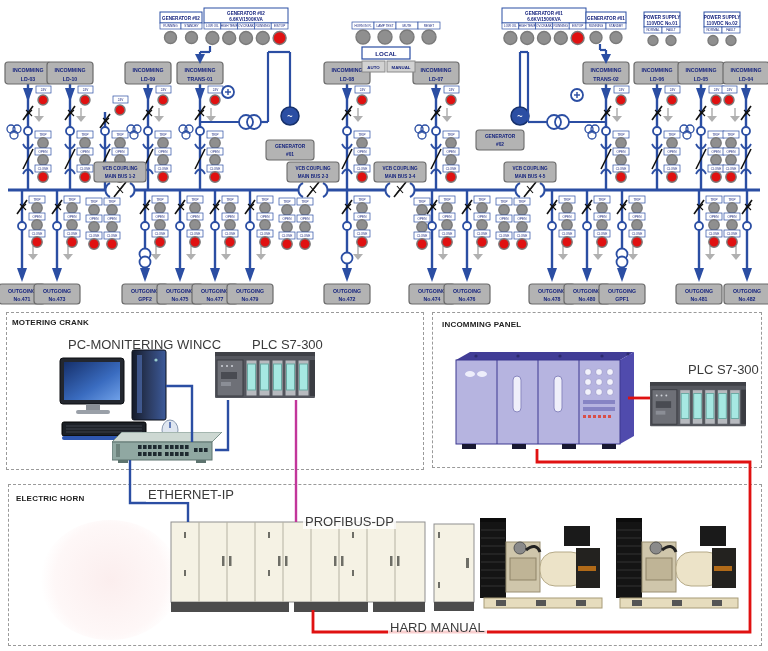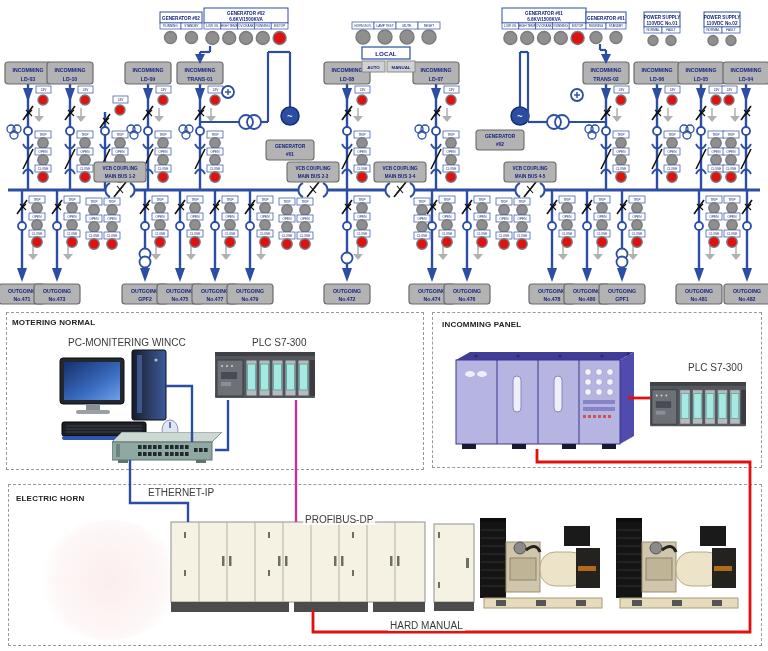--- a/index.html
+++ b/index.html
@@ -2,22 +2,22 @@
 <html><head>
 <meta charset="utf-8">
 <style>
   html,body{margin:0;padding:0;background:#fff;}
   #stage{position:relative;width:768px;height:651px;background:#ffffff;overflow:hidden;
          font-family:"Liberation Sans",sans-serif;}
   svg text{font-family:"Liberation Sans",sans-serif;}
   .abs{position:absolute;}
   .dash{position:absolute;border:1px dashed #9a9a9a;box-sizing:border-box;background:transparent;}
   .sec-title{position:absolute;font-weight:bold;font-size:8px;color:#222;letter-spacing:.2px;}
-  .eq-label{position:absolute;font-size:10px;color:#3a3a3a;}
-  .wire-label{position:absolute;font-size:10px;color:#3a3a3a;background:rgba(255,255,255,.8);padding:0 2px;}
+  .eq-label{position:absolute;font-size:13px;color:#3a3a3a;}
+  .wire-label{position:absolute;font-size:13px;color:#3a3a3a;background:rgba(255,255,255,.8);padding:0 2px;}
   .watermark{position:absolute;left:40px;top:520px;width:140px;height:120px;border-radius:50%;
      background:radial-gradient(circle,#f7d9d9 0%,#fdeeee 60%,rgba(255,255,255,0) 75%);opacity:.45;}
 </style>
 </head>
 <body>
 
 <div id="stage">
 
   <svg id="mimic" class="abs" style="left:0;top:0" width="768" height="312" viewBox="0 0 768 312">
       <g>
@@ -913,21 +913,21 @@
         <line x1="200" y1="52" x2="200" y2="56" stroke="#2b4ea3" stroke-width="2.2"></line>
         <polygon points="195,54 205,54 200,64" fill="#2b4ea3"></polygon>
         <line x1="600" y1="44" x2="600" y2="50" stroke="#2b4ea3" stroke-width="2.2"></line>
         <line x1="600" y1="50" x2="606" y2="50" stroke="#2b4ea3" stroke-width="2.2"></line>
         <line x1="606" y1="50" x2="606" y2="54" stroke="#2b4ea3" stroke-width="2.2"></line>
         <polygon points="601,54 611,54 606,64" fill="#2b4ea3"></polygon>
       </g>
     </svg>
 
   <div class="dash" style="left:6px;top:312px;width:418px;height:158px"></div>
-  <div class="sec-title" style="left:12px;top:318px">MOTERING NORMAL</div>
+  <div class="sec-title" style="left:12px;top:318px">MOTERING CRANK</div>
   <div class="eq-label" style="left:68px;top:337px">PC-MONITERING WINCC</div>
   <div class="eq-label" style="left:252px;top:337px">PLC S7-300</div>
 
   <svg class="abs" style="left:58px;top:348px" width="130" height="100" viewBox="0 0 130 100">
     <defs>
       <linearGradient id="scr" x1="0" y1="0" x2="1" y2="1">
         <stop offset="0" stop-color="#16306b"></stop>
           <stop offset="0.6" stop-color="#3a6cc0"></stop>
           <stop offset="1" stop-color="#6fa0e8"></stop>
       </linearGradient>

